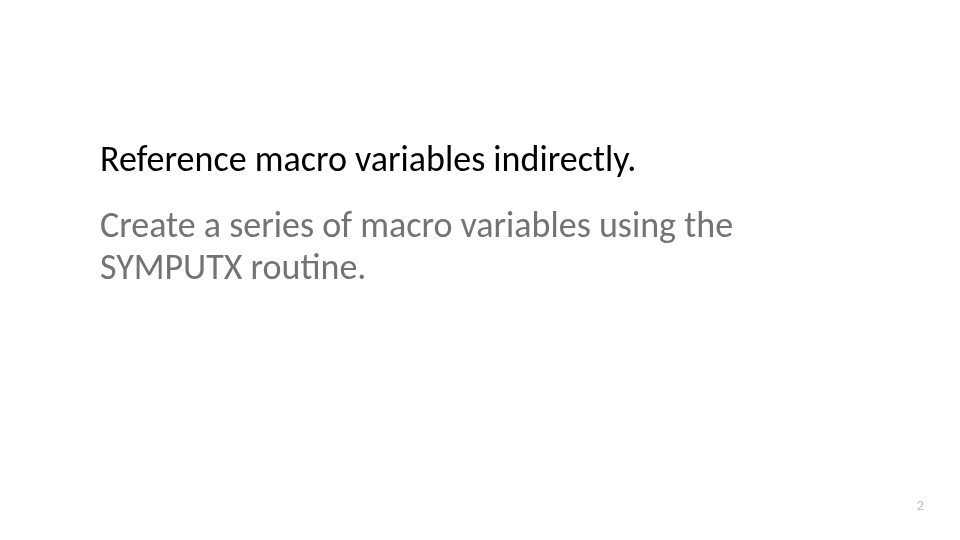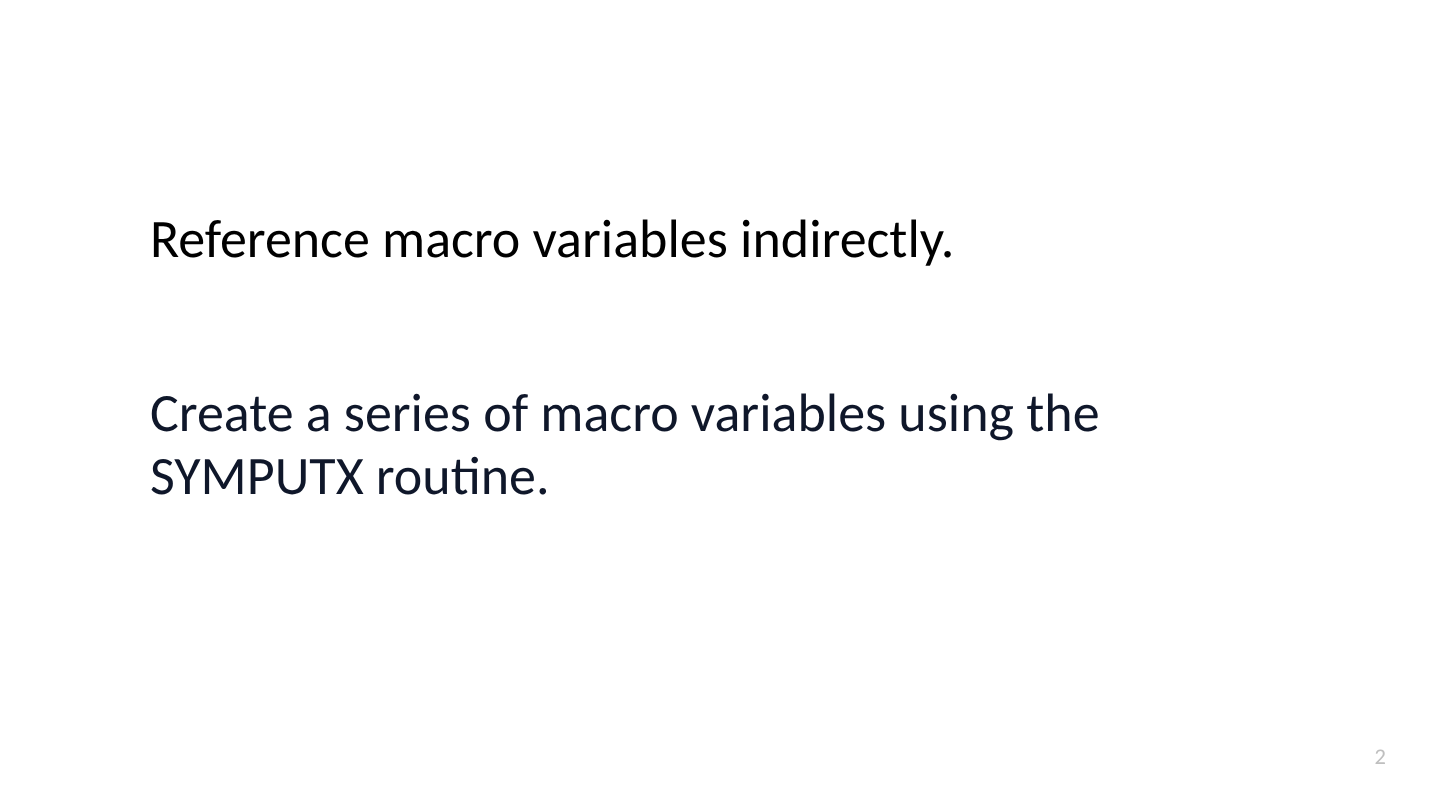--- a/index.html
+++ b/index.html
@@ -18,26 +18,26 @@
     .content {
       position: absolute;
       left: 100px;
       top: 138px;
       width: 760px;
     }
     .line1 {
       font-size: 36px;
       color: #000000;
       line-height: 1.2;
-      margin-bottom: 74px;
+      margin-bottom: 24px;
       font-weight: 400;
     }
     .line2 {
       font-size: 36px;
-      color: #0f172a;
+      color: #737373;
       line-height: 1.15;
       font-weight: 400;
     }
     .page-number {
       position: absolute;
       right: 36px;
       bottom: 26px;
       font-size: 15px;
       color: #bfbfbf;
       font-weight: 400;

